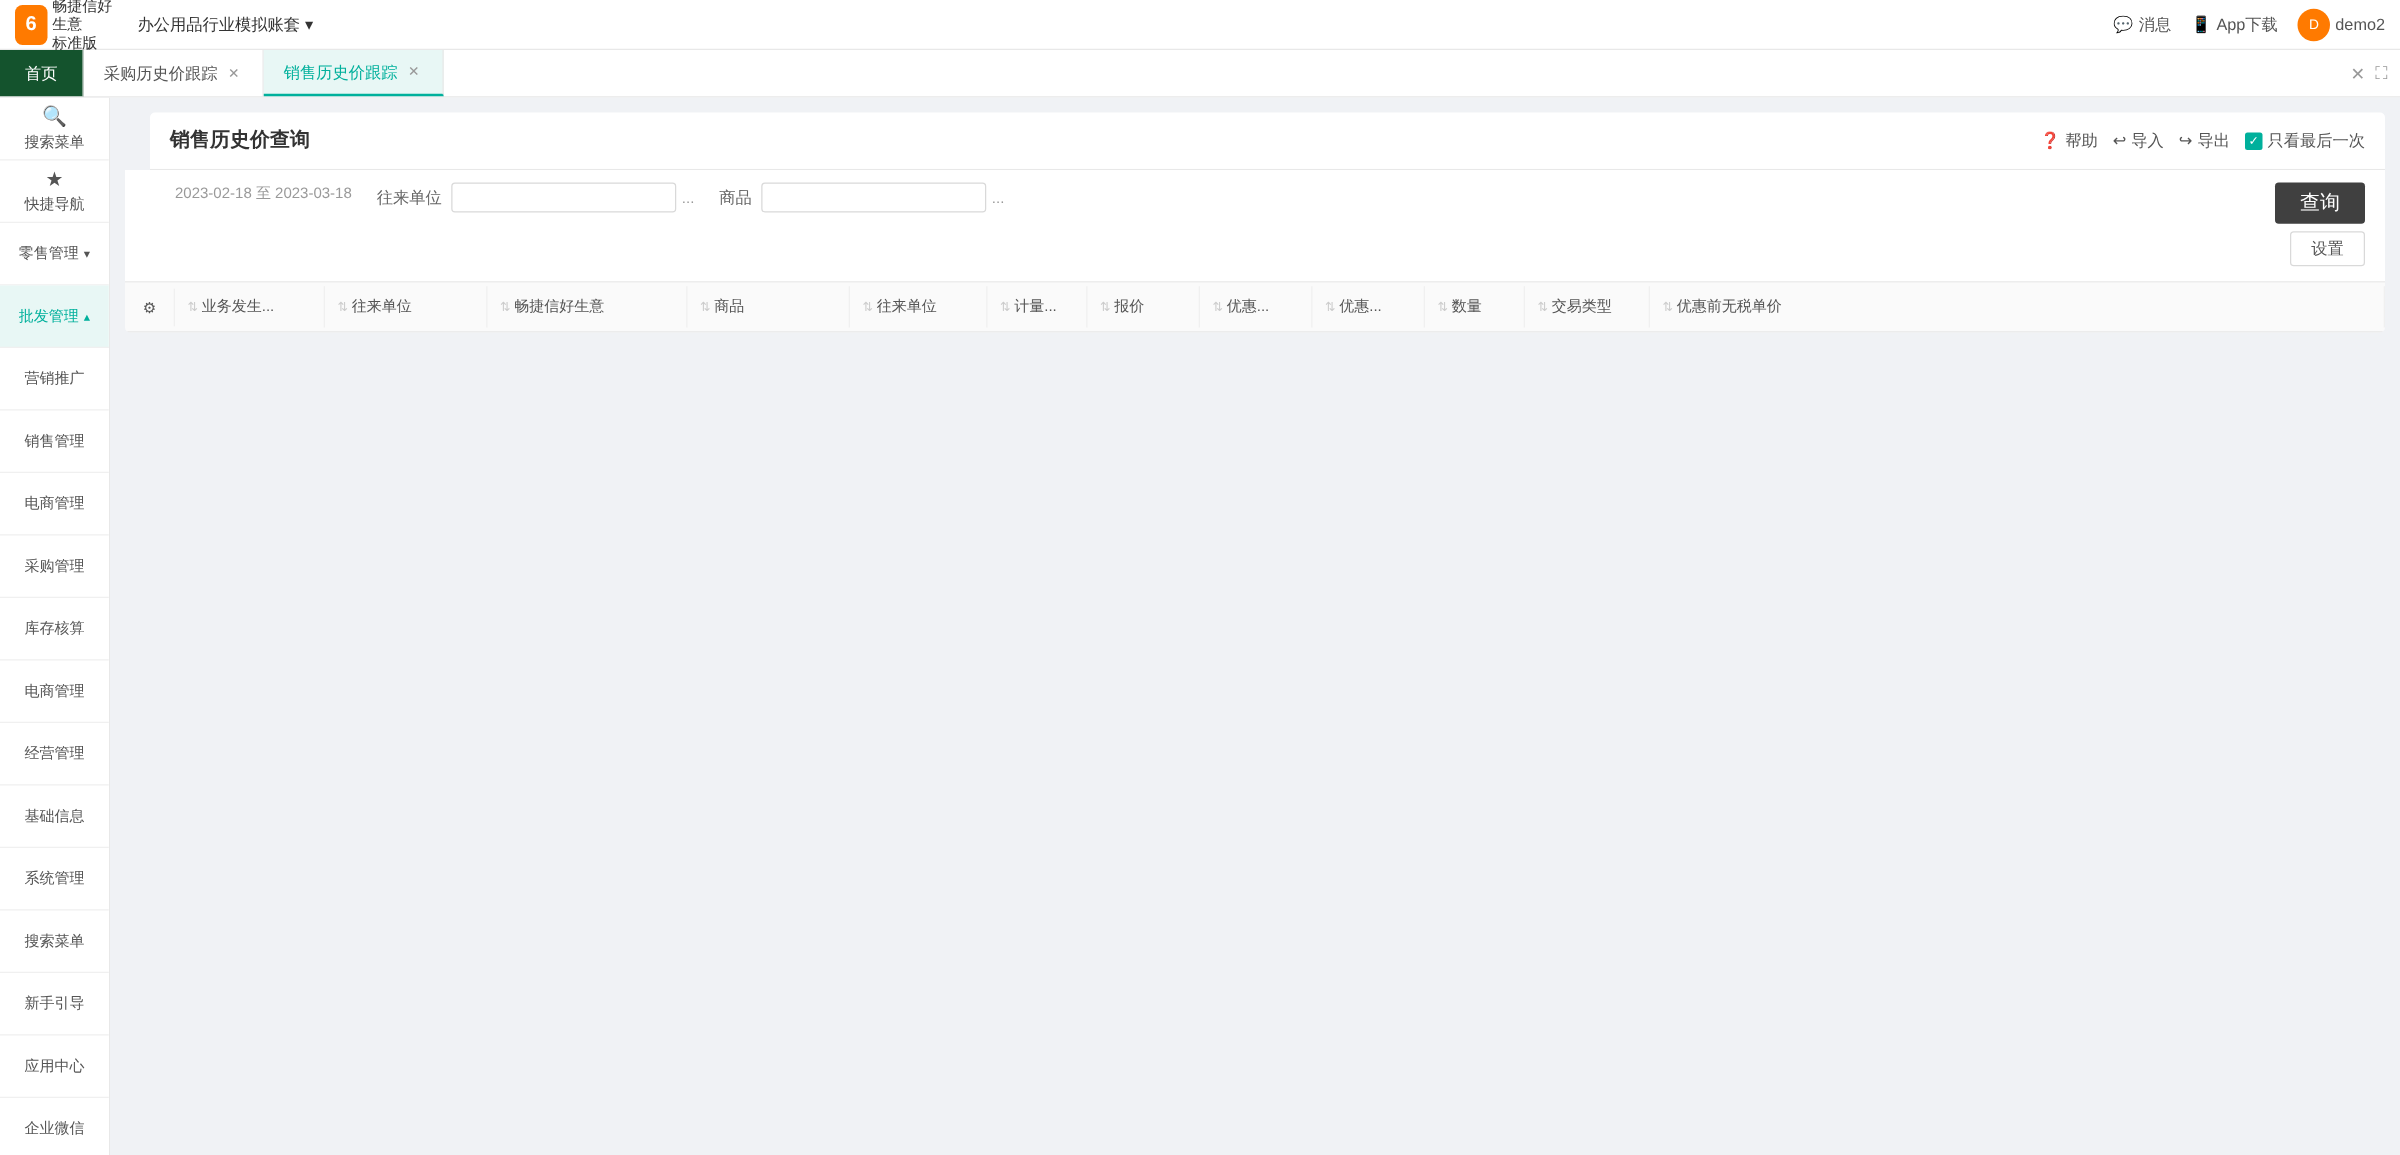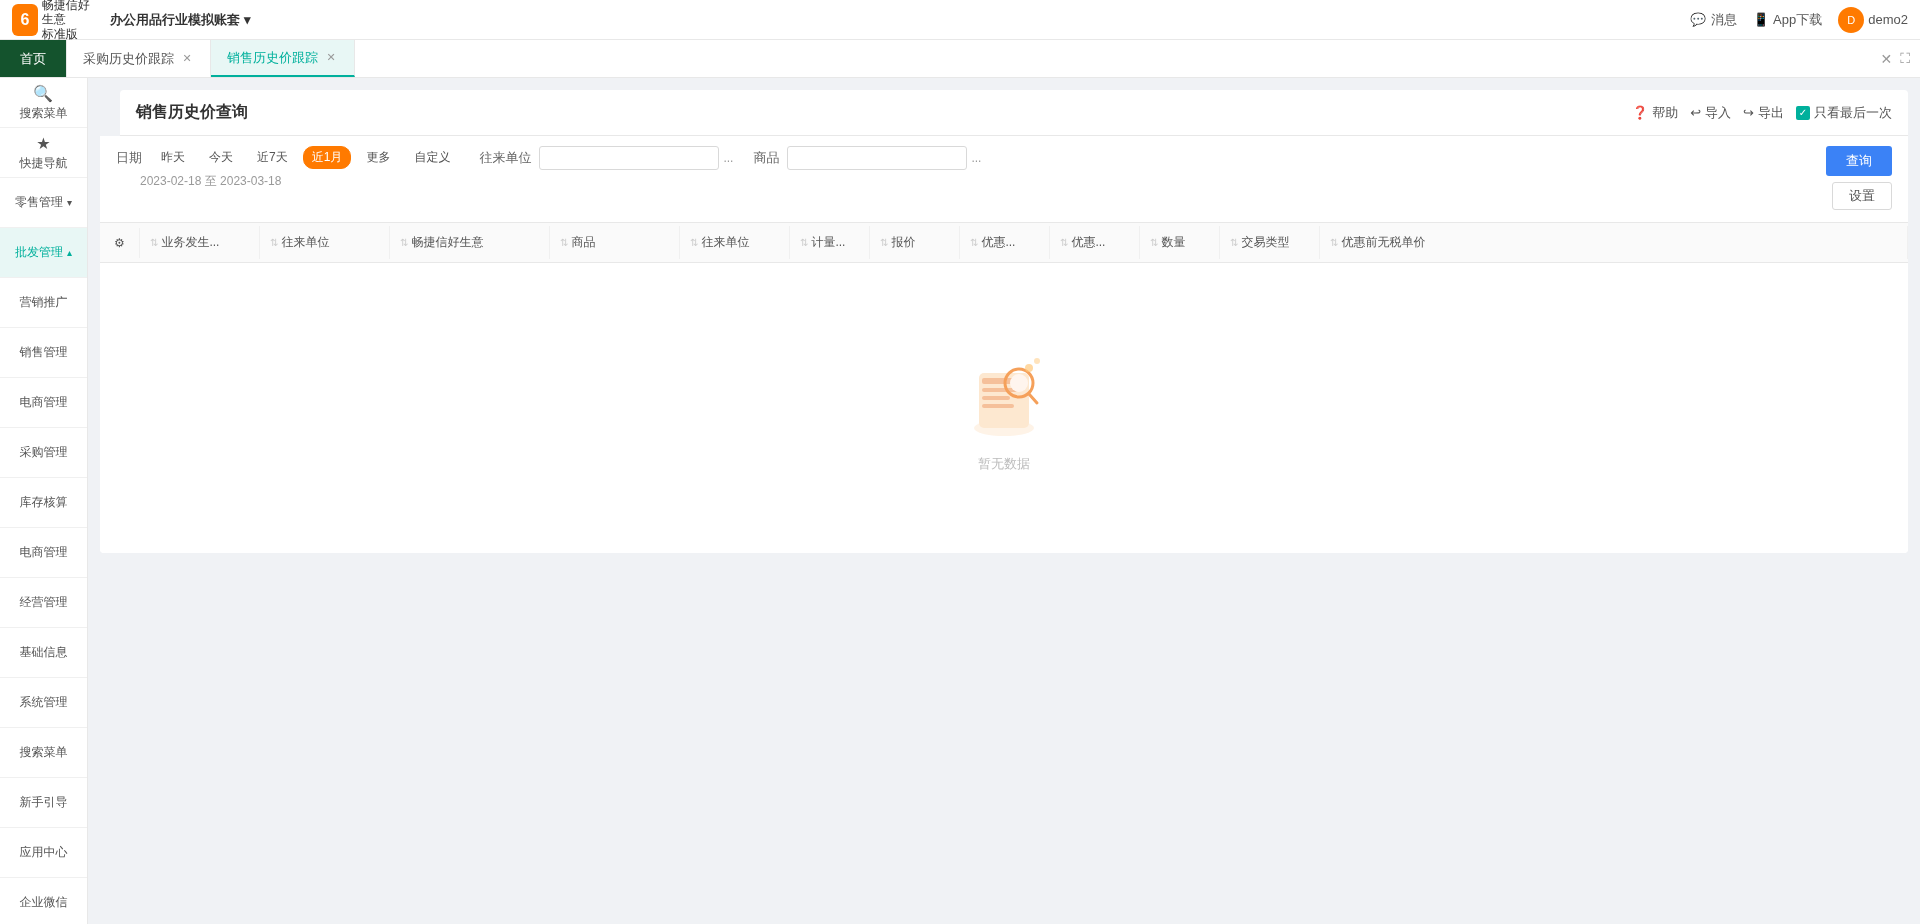--- a/index.html
+++ b/index.html
@@ -36,21 +36,20 @@
     }
     .logo-text { font-size: 12px; color: #333; line-height: 1.2; }
     .app-selector {
       display: flex;
       align-items: center;
       margin-left: 10px;
       font-size: 13px;
       color: #333;
       cursor: pointer;
       gap: 4px;
-      font-weight: bold;
     }
     .header-right {
       margin-left: auto;
       display: flex;
       align-items: center;
       gap: 16px;
       font-size: 13px;
       color: #555;
     }
     .header-right-item {
@@ -245,27 +244,27 @@
       font-size: 12px;
       width: 180px;
       outline: none;
     }
     .filter-ellipsis {
       color: #999;
       cursor: pointer;
       font-size: 12px;
     }
     .query-btn {
-      background: #3b82f6;
+      background: #404040;
       color: white;
       border: none;
       padding: 6px 20px;
       border-radius: 3px;
       cursor: pointer;
-      font-size: 13px;
+      font-size: 16px;
       margin-left: 8px;
     }
     .setting-btn {
       background: #fff;
       color: #555;
       border: 1px solid #d9d9d9;
       padding: 4px 16px;
       border-radius: 3px;
       cursor: pointer;
       font-size: 13px;
@@ -472,29 +471,20 @@
         <div class="checkbox-item">
           <div class="checkbox-blue">✓</div>
           <span>只看最后一次</span>
         </div>
       </div>
     </div>
 
     <div class="full-filter-row">
 
       <div style="display:flex;flex-direction:column;gap:4px;">
-        <div style="display:flex;align-items:center;gap:6px;">
-          <span class="filter-label">日期</span>
-          <span class="date-btn">昨天</span>
-          <span class="date-btn">今天</span>
-          <span class="date-btn">近7天</span>
-          <span class="date-btn active">近1月</span>
-          <span class="date-btn">更多</span>
-          <span class="date-btn">自定义</span>
-        </div>
         <div class="date-range-text" style="margin-left:24px;">2023-02-18 至 2023-03-18</div>
       </div>
 
       <div class="filter-input-group">
         <span class="filter-label">往来单位</span>
         <input class="filter-input" type="text" style="">
         <span class="filter-ellipsis">...</span>
       </div>
 
       <div class="filter-input-group">
@@ -557,35 +547,16 @@
         <div class="th th-txtype">
           <span class="th-sort">⇅</span>
           <span>交易类型</span>
         </div>
         <div class="th th-notax">
           <span class="th-sort">⇅</span>
           <span>优惠前无税单价</span>
         </div>
       </div>
 
-      <div class="empty-state">
-        <svg class="empty-icon" viewBox="0 0 100 100" xmlns="http://www.w3.org/2000/svg">
-
-          <ellipse cx="50" cy="85" rx="30" ry="8" fill="#fde8d0" opacity="0.5"></ellipse>
-          <rect x="25" y="30" width="50" height="55" rx="5" fill="#fde8d0"></rect>
-          <rect x="28" y="35" width="44" height="6" rx="2" fill="#f5c09a"></rect>
-          <rect x="28" y="45" width="35" height="4" rx="2" fill="#f5c09a"></rect>
-          <rect x="28" y="53" width="28" height="4" rx="2" fill="#f5c09a"></rect>
-          <rect x="28" y="61" width="32" height="4" rx="2" fill="#f5c09a"></rect>
-
-          <circle cx="65" cy="40" r="14" fill="none" stroke="#f5a05a" stroke-width="3"></circle>
-          <circle cx="65" cy="40" r="9" fill="#fff5ee"></circle>
-          <line x1="75" y1="51" x2="83" y2="60" stroke="#f5a05a" stroke-width="3" stroke-linecap="round"></line>
-
-          <circle cx="75" cy="25" r="4" fill="#ffc87a" opacity="0.7"></circle>
-          <circle cx="83" cy="18" r="3" fill="#ffc87a" opacity="0.5"></circle>
-        </svg>
-        <div class="empty-text">暂无数据</div>
-      </div>
     </div>
 
   </div>
 </div>
 
 </body></html>

